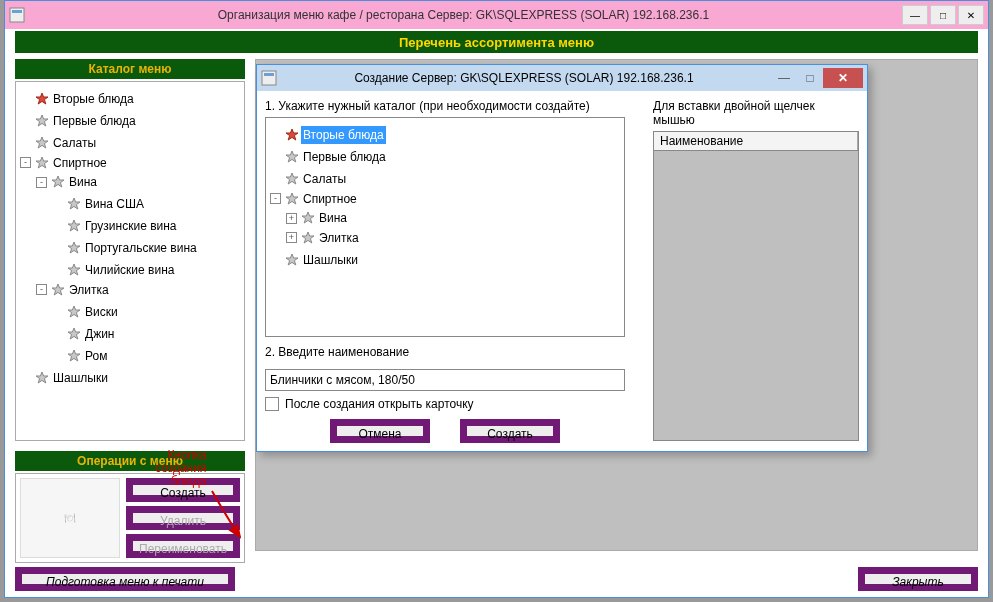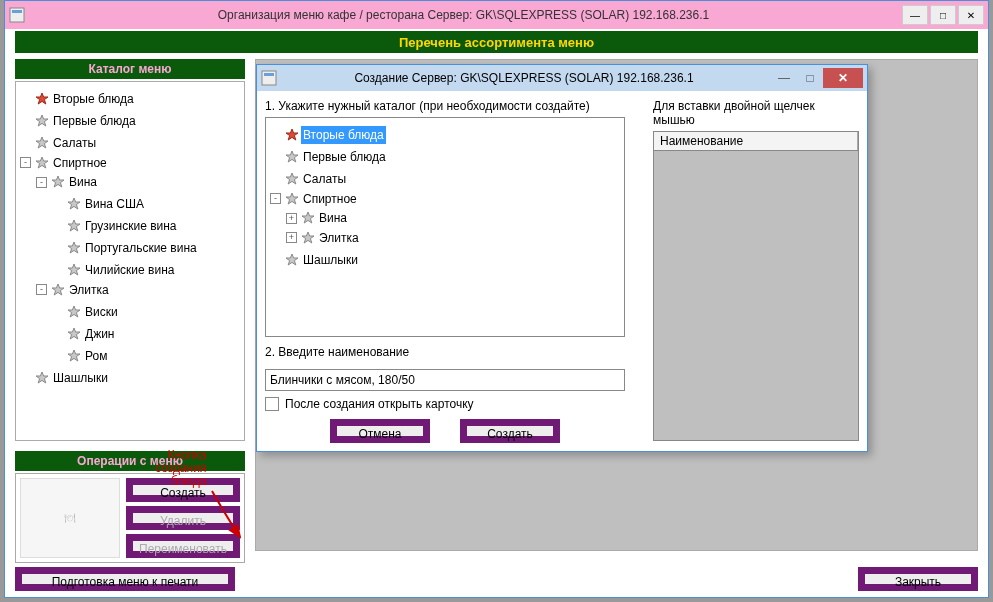--- a/index.html
+++ b/index.html
@@ -8,21 +8,21 @@
   .main-titlebar { height: 28px; background: #f9a8d4; display: flex; align-items: center; padding: 0 4px; }
   .main-title { flex: 1; text-align: center; color: #333; }
   .win-btns { display: flex; gap: 2px; }
   .win-btn { width: 26px; height: 20px; border: 1px solid #ccc; background: #eee; display: flex; align-items: center; justify-content: center; font-size: 10px; }
 
   .banner { margin: 2px 10px 6px 10px; height: 22px; background: #0b5a0b; color: #ffd800; font-weight: bold; display: flex; align-items: center; justify-content: center; font-size: 13px; }
 
   .content { position: relative; display: flex; padding: 0 10px; }
 
   .left-col { width: 230px; }
-  .panel-title { height: 20px; background: #0b5a0b; color: #f9a8d4; font-weight: bold; display: flex; align-items: center; justify-content: center; font-size: 12px; margin-bottom: 2px; }
+  .panel-title { height: 20px; background: #0b5a0b; color: #eab308; font-weight: bold; display: flex; align-items: center; justify-content: center; font-size: 12px; margin-bottom: 2px; }
   .tree-panel { border: 1px solid #aaa; background: #fff; height: 360px; overflow: auto; padding: 4px 2px; }
 
   .tree ul { list-style: none; margin: 0; padding-left: 16px; }
   .tree > ul { padding-left: 2px; }
   .tree li { white-space: nowrap; line-height: 18px; }
   .node { display: inline-flex; align-items: center; gap: 2px; }
   .expander { display: inline-block; width: 11px; height: 11px; border: 1px solid #888; text-align: center; line-height: 9px; font-size: 9px; margin-right: 2px; background: #fff; color: #555; }
   .exp-empty { display:inline-block; width:13px; }
   .star { width: 14px; height: 14px; display: inline-block; }
   .star svg { width: 14px; height: 14px; display:block; }
@@ -32,21 +32,21 @@
   .lbl-sel { background: #3399ff; color: #fff; }
 
   .ops-panel { margin-top: 10px; }
   .ops-body { border: 1px solid #aaa; background: #fff; display: flex; padding: 4px; height: 90px; }
   .ops-img { width: 120px; height: 80px; background: #f6f6f6; border: 1px solid #ddd; display:flex; align-items:center; justify-content:center; color:#bbb; font-size:9px; }
   .ops-btns { display:flex; flex-direction:column; gap:4px; margin-left: 6px; }
   .btn { min-width: 92px; height: 24px; border: 7px solid #701a75; background: #eee; cursor: pointer; }
   .btn:disabled, .btn.disabled { color: #aaa; }
 
   .bottom-bar { position: absolute; bottom: 6px; left: 10px; right: 10px; display: flex; justify-content: space-between; }
-  .bottom-bar .btn { min-width: 120px; }
+  .bottom-bar .btn { min-width: 120px; font-style: italic; }
 
   .callout { position: absolute; left: 150px; top: 390px; color: #c00; font-weight: normal; font-size: 11px; text-align: right; line-height: 13px; z-index: 50; }
   .arrow { position: absolute; left: 205px; top: 430px; z-index: 50; }
 
   
   .dialog { position: absolute; left: 256px; top: 64px; width: 612px; height: 388px; background: #fff; border: 1px solid #4a90d9; box-shadow: 4px 4px 8px rgba(0,0,0,0.25); z-index: 100; }
   .dlg-title { height: 26px; background: #c2d9f0; display: flex; align-items: center; padding: 0 4px; }
   .dlg-title .flex { flex:1; text-align:center; }
   .dlg-close { width: 40px; height: 20px; background: #c75050; color:#fff; display:flex; align-items:center; justify-content:center; font-weight:bold; }
   .dlg-min, .dlg-max { width: 26px; height: 20px; display:flex; align-items:center; justify-content:center; color:#555; }

